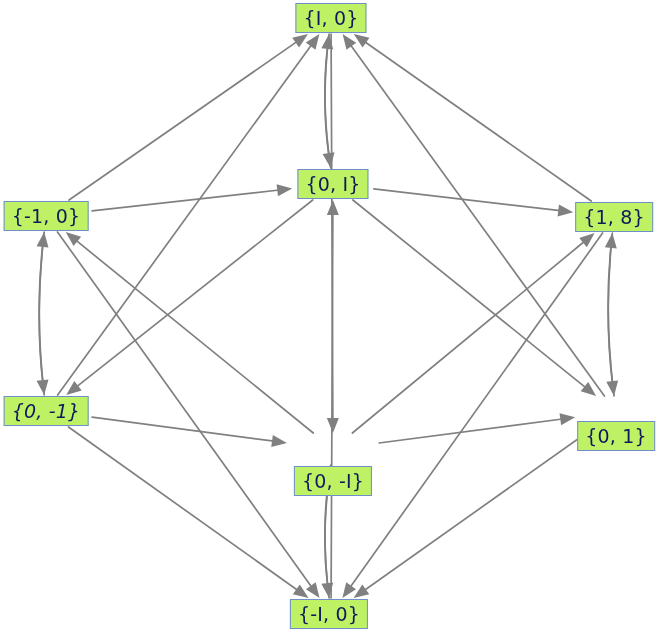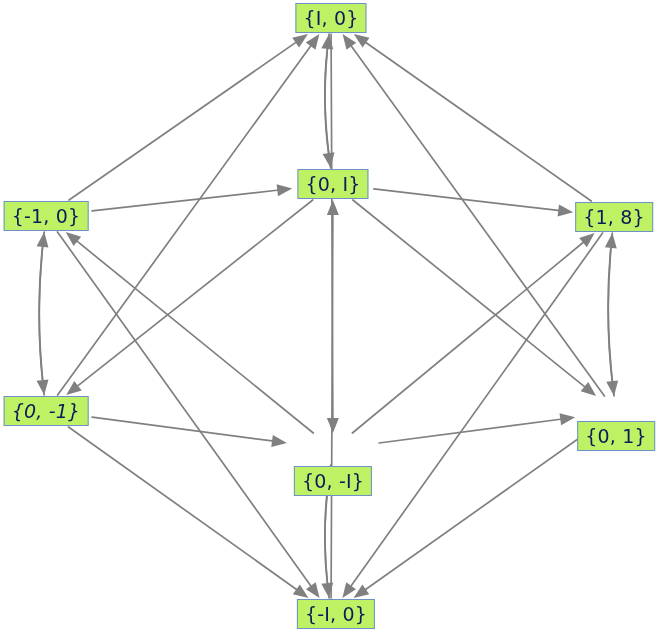--- a/index.html
+++ b/index.html
@@ -169,16 +169,16 @@
     </div>
     <div class="node" style="left: 46px; top: 411px; font-style: italic;">
       <span>{0, -1}</span>
     </div>
     <div class="node" style="left: 333px; top: 449px; margin-top: 32px;">
       <span>{0, -I}</span>
     </div>
     <div class="node" style="left: 616px; top: 436px;">
       <span>{0, 1}</span>
     </div>
-    <div class="node" style="left: 336px; top: 614px;">
+    <div class="node" style="left: 329px; top: 614px;">
       <span>{-I, 0}</span>
     </div>
   </div>
 
 </body></html>

